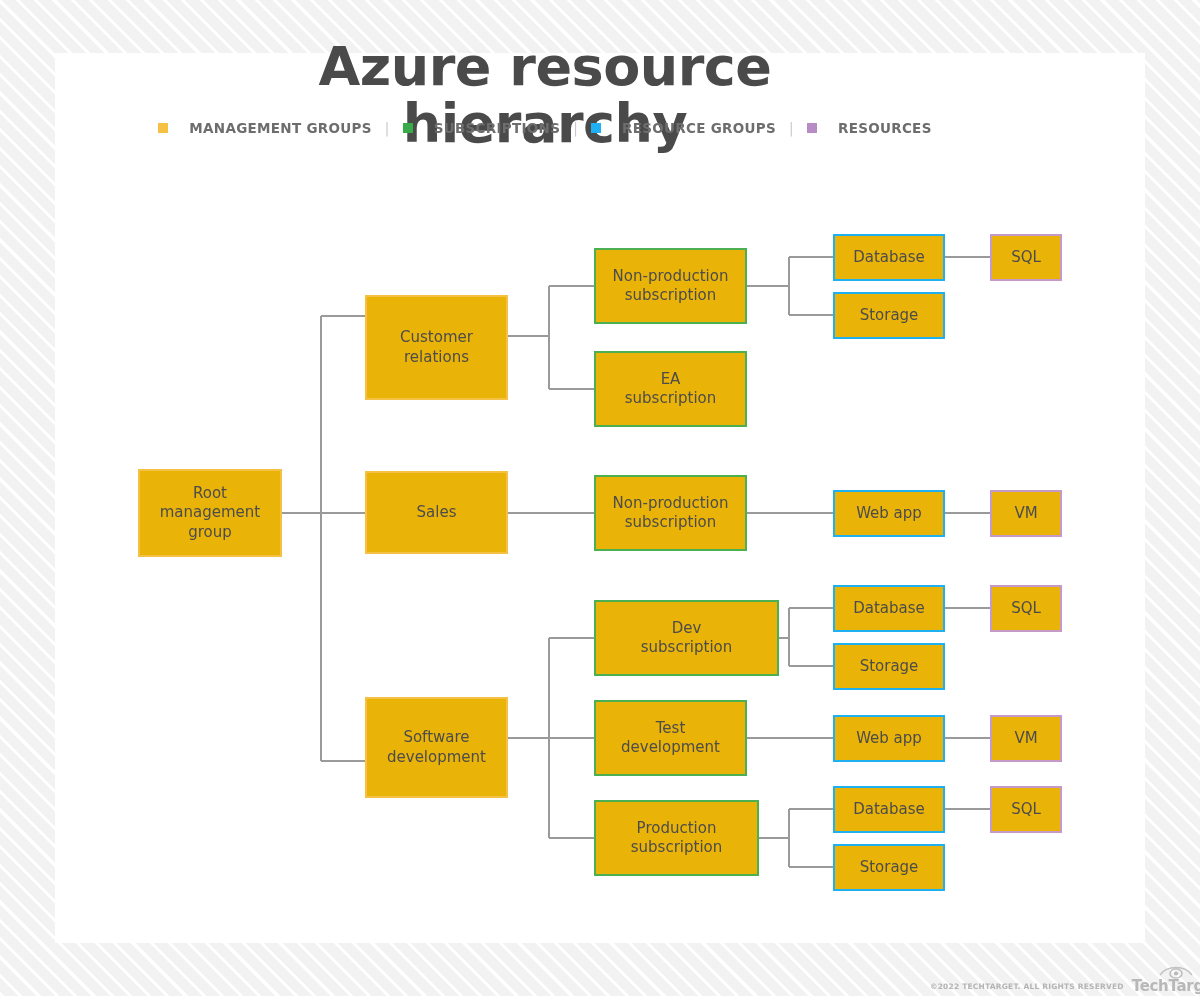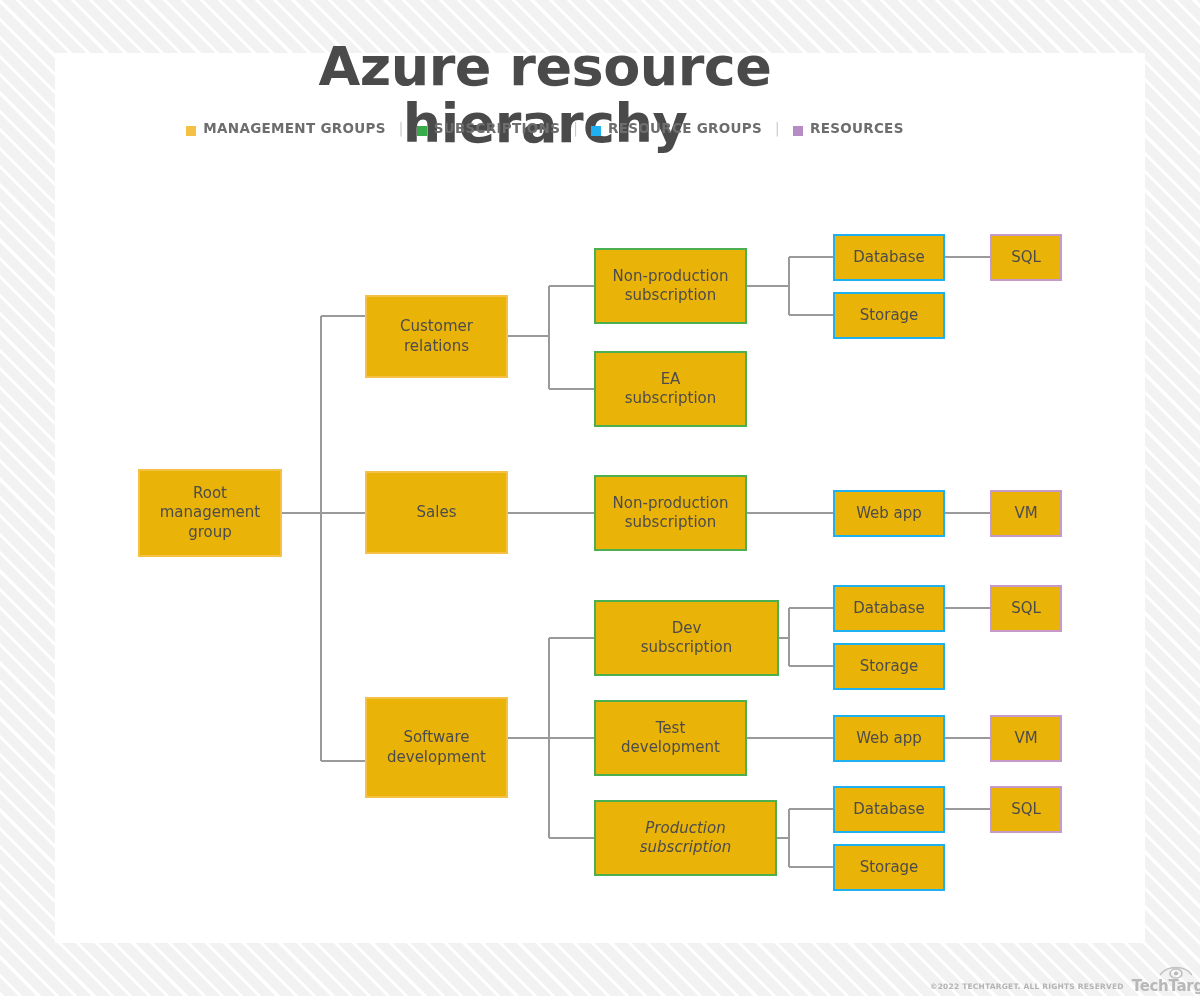--- a/index.html
+++ b/index.html
@@ -55,22 +55,22 @@
     justify-content: center;
     gap: 0px;
     font-size: 13.5px;
     letter-spacing: 0.3px;
     color: #6d6d6d;
     font-weight: bold;
     font-family: "DejaVu Sans", sans-serif;
   }
   .legend-item {
     display: flex;
-    align-items: flex-end;
-    gap: 7px;
+    align-items: center;
+    gap: 21px;
     white-space: nowrap;
   }
   .legend-swatch {
     width: 10px;
     height: 10px;
     display: inline-block;
   }
   .legend-sep {
     color: #c9c9c9;
     padding: 0 13px;
@@ -210,37 +210,37 @@
     <path d="M789,809 V867"></path>
     <path d="M789,809 H833"></path>
     <path d="M789,867 H833"></path>
     <path d="M945,809 H990"></path>
   </g>
 </svg>
 
 <div class="node mg" style="left:138px; top:469px; width:144px; height:88px;">Root
 management
 group</div>
-<div class="node mg" style="left:365px; top:295px; width:143px; height:83px;">Customer
+<div class="node mg" style="left:365px; top:295px; width:143px; height:105px;">Customer
 relations</div>
 <div class="node mg" style="left:365px; top:471px; width:143px; height:83px;">Sales</div>
 <div class="node mg" style="left:365px; top:697px; width:143px; height:101px;">Software
 development</div>
 
 <div class="node sub" style="left:594px; top:248px; width:153px; height:76px;">Non-production
 subscription</div>
 <div class="node sub" style="left:594px; top:351px; width:153px; height:76px;">EA
 subscription</div>
 <div class="node sub" style="left:594px; top:475px; width:153px; height:76px;">Non-production
 subscription</div>
 <div class="node sub" style="left:594px; top:600px; width:185px; height:76px;">Dev
 subscription</div>
 <div class="node sub" style="left:594px; top:700px; width:153px; height:76px;">Test
 development</div>
-<div class="node sub" style="left:594px; top:800px; width:183px; height:76px;font-style:italic;">Production
+<div class="node sub" style="left:594px; top:800px; width:165px; height:76px;">Production
 subscription</div>
 
 <div class="node rg" style="left:833px; top:234px; width:112px; height:47px;">Database</div>
 <div class="node rg" style="left:833px; top:292px; width:112px; height:47px;">Storage</div>
 <div class="node rg" style="left:833px; top:490px; width:112px; height:47px;">Web app</div>
 <div class="node rg" style="left:833px; top:585px; width:112px; height:47px;">Database</div>
 <div class="node rg" style="left:833px; top:643px; width:112px; height:47px;">Storage</div>
 <div class="node rg" style="left:833px; top:715px; width:112px; height:47px;">Web app</div>
 <div class="node rg" style="left:833px; top:786px; width:112px; height:47px;">Database</div>
 <div class="node rg" style="left:833px; top:844px; width:112px; height:47px;">Storage</div>

